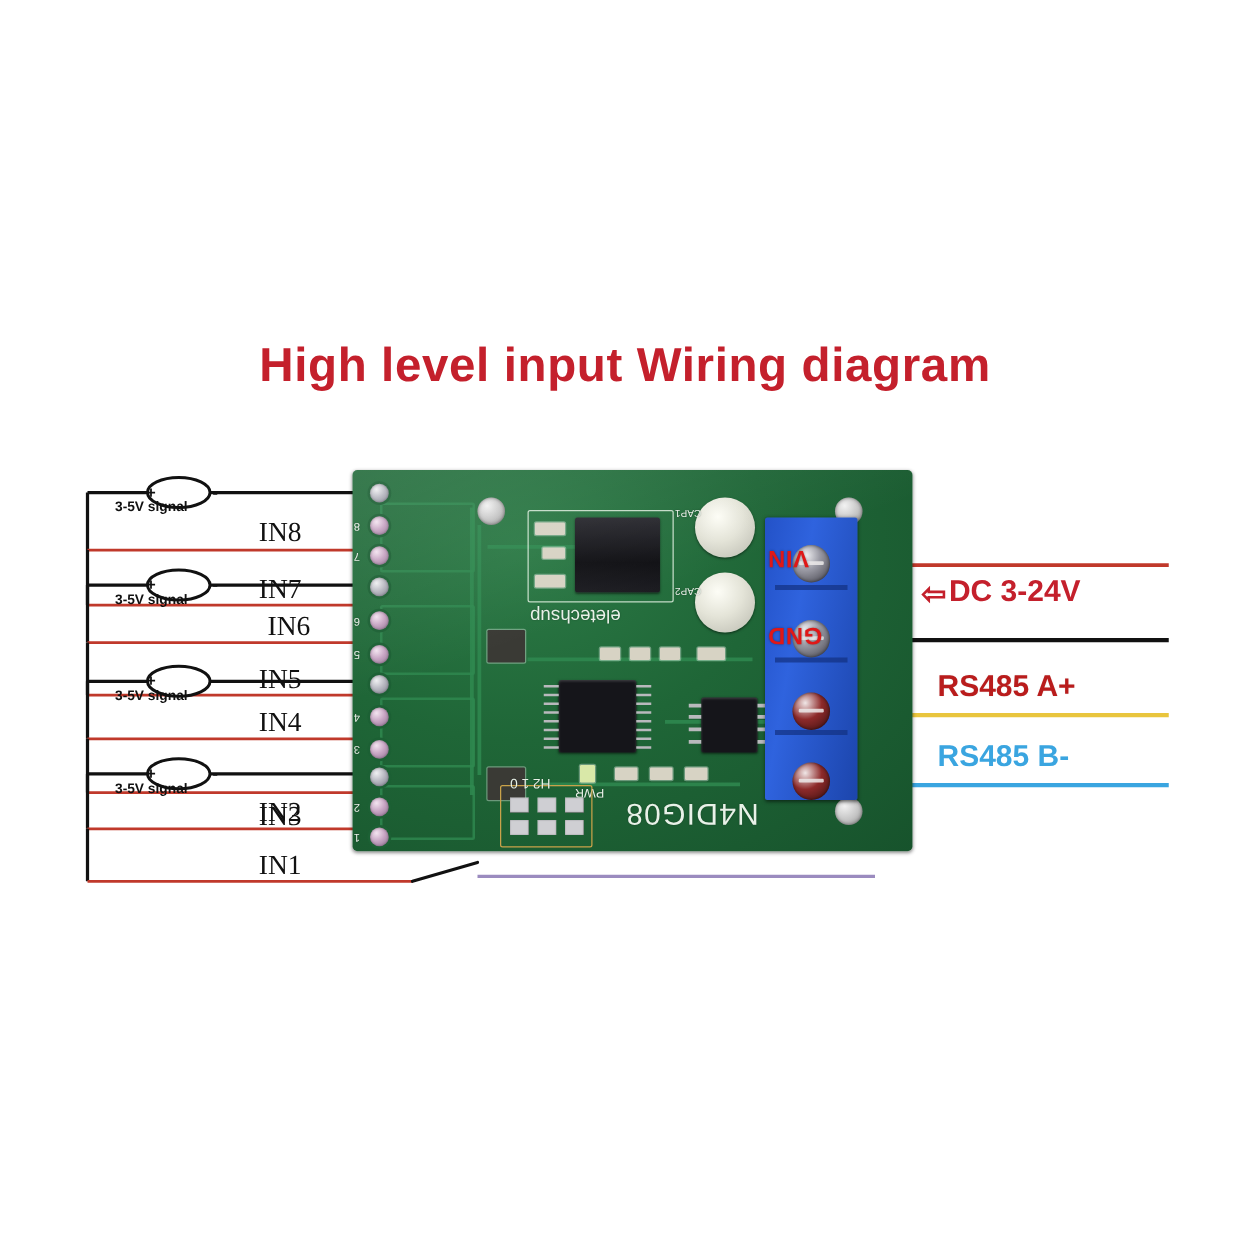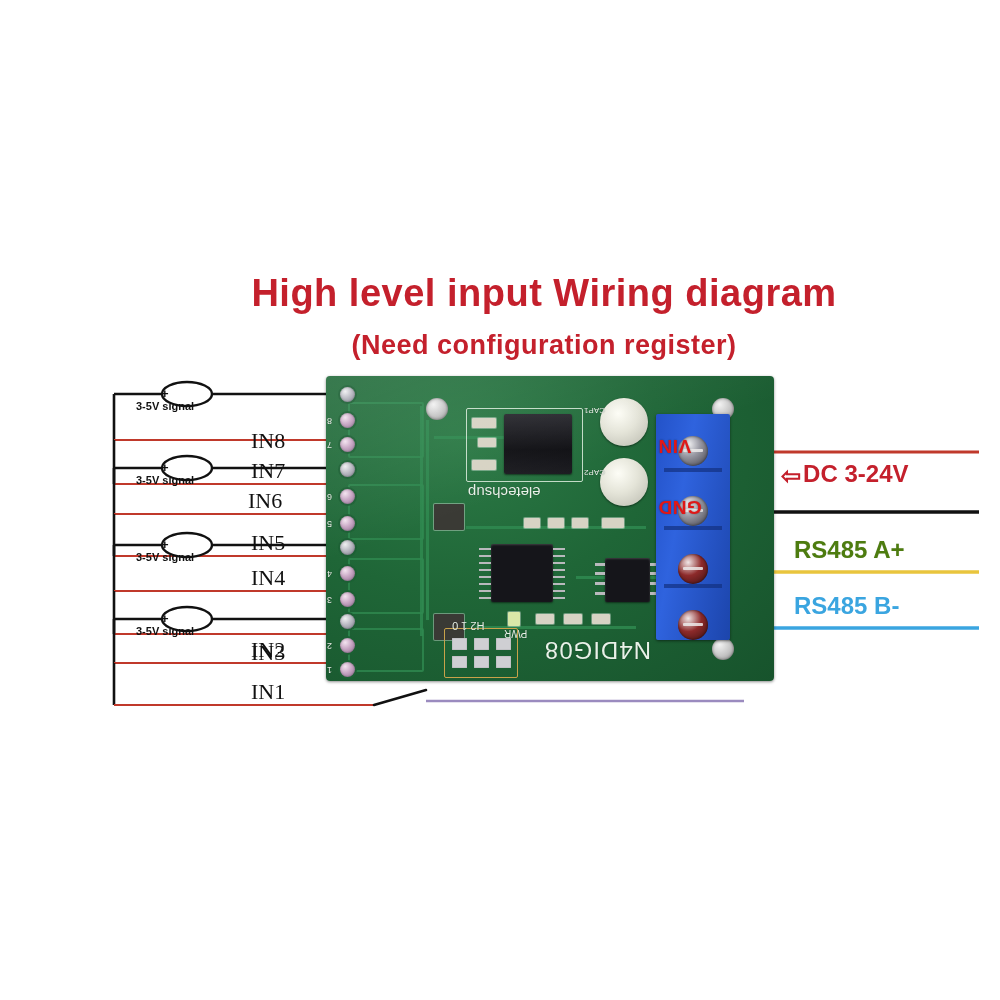--- a/index.html
+++ b/index.html
@@ -4,21 +4,21 @@
 <title>High level input Wiring diagram</title>
 <style>
   html,body{margin:0;padding:0;}
   body{
     width:1000px;height:1000px;
     background:#ffffff;
     font-family:"Liberation Sans", sans-serif;
     overflow:hidden;
     position:relative;
   }
-  #stage{position:absolute;left:0;top:0;width:824px;height:1000px;margin-left:44px;}
+  #stage{position:absolute;left:0;top:0;width:824px;height:1000px;}
 
   
   .title{
     position:absolute;
     left:0;width:1000px;
     text-align:center;
     color:#c4202c;
     font-weight:bold;
     white-space:nowrap;
     letter-spacing:0.5px;
@@ -134,33 +134,32 @@
     position:absolute;color:#111111;font-size:13px;font-weight:bold;
     font-family:"Liberation Sans", sans-serif;
   }
 
   
   .rlabel{
     position:absolute;font-weight:bold;font-size:24px;white-space:nowrap;
     font-family:"Liberation Sans", sans-serif;
   }
   #lbl-dc{color:#c4202c;left:737px;top:460px;}
-  #lbl-a{color:#4d7c0f;left:750px;top:536px;text-shadow:0 0 1px rgba(0,0,0,.12);}
+  #lbl-a{color:#b91c1c;left:750px;top:536px;text-shadow:0 0 1px rgba(0,0,0,.12);}
   #lbl-b{color:#3aa5e0;left:750px;top:592px;}
   .arrow-left{
     display:inline-block;vertical-align:-2px;margin-right:2px;
   }
 </style>
 </head>
 <body>
 
 <div id="stage">
 
   <div class="title" id="title-main">High level input Wiring diagram</div>
-  <div class="title" id="title-sub">(Need configuration register)</div>
 
   <svg id="wire-svg" viewBox="0 0 1000 1000" xmlns="http://www.w3.org/2000/svg">
     <defs>
       <style>
         .wb{stroke:#111111;stroke-width:2.6;fill:none;}
         .wr{stroke:#c0392b;stroke-width:2.2;fill:none;}
         .wp{stroke:#9b8bbf;stroke-width:2.6;fill:none;}
         .wsw{stroke:#111111;stroke-width:2.6;fill:none;stroke-linecap:round;}
         .src{stroke:#111111;stroke-width:2.4;fill:#ffffff;}
       </style>
@@ -249,23 +248,23 @@
   <div class="polarity" style="left:170px;top:460px;">-</div>
 
   <div class="siglabel" style="left:92px;top:551px;">3-5V signal</div>
   <div class="polarity" style="left:117px;top:537px;">+</div>
   <div class="polarity" style="left:170px;top:537px;">-</div>
 
   <div class="siglabel" style="left:92px;top:625px;">3-5V signal</div>
   <div class="polarity" style="left:117px;top:611px;">+</div>
   <div class="polarity" style="left:170px;top:611px;">-</div>
 
-  <div class="inlabel" style="left:207px;top:428px;">IN8</div>
+  <div class="inlabel" style="left:207px;top:413px;">IN8</div>
   <div class="inlabel" style="left:207px;top:458px;text-align:center;">IN7</div>
-  <div class="inlabel" style="left:204px;top:488px;">IN6</div>
+  <div class="inlabel" style="left:214px;top:488px;">IN6</div>
   <div class="inlabel" style="left:207px;top:530px;">IN5</div>
   <div class="inlabel" style="left:207px;top:565px;">IN4</div>
   <div class="inlabel" style="left:207px;top:640px;">IN3</div>
   <div class="inlabel" style="left:207px;top:637px;">IN2</div>
   <div class="inlabel" style="left:207px;top:679px;">IN1</div>
 
   <div id="pcb">
 
     <div class="tracebox" style="left:22px;top:26px;width:72px;height:52px;"></div>
     <div class="tracebox" style="left:22px;top:108px;width:72px;height:52px;"></div>

